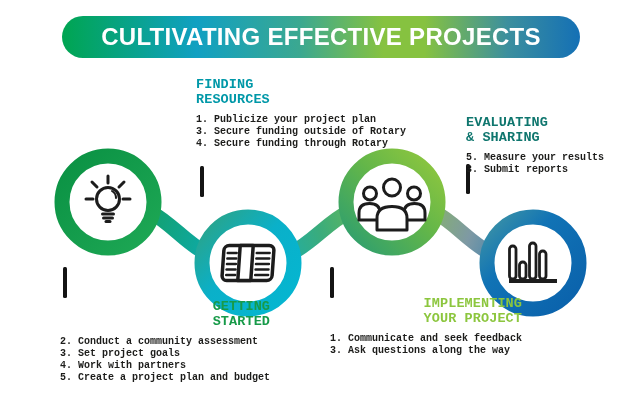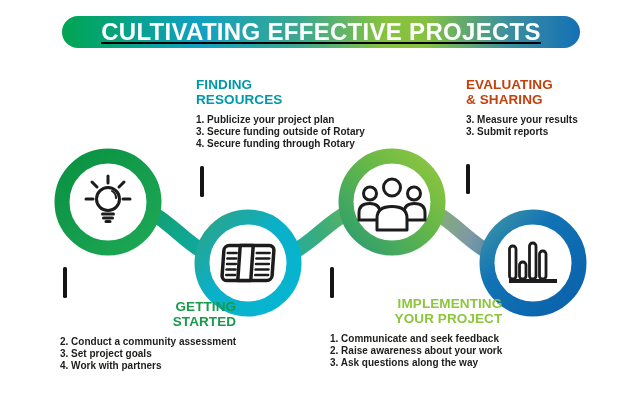--- a/index.html
+++ b/index.html
@@ -2,48 +2,48 @@
 <html><head>
 <meta charset="utf-8">
 <style>
   html,body{margin:0;padding:0;}
   body{
     width:640px;height:400px;position:relative;overflow:hidden;
     background:#ffffff;
     font-family:"Liberation Sans","DejaVu Sans",sans-serif;
   }
   .banner{
-    position:absolute;left:62px;top:16px;width:518px;height:32px;
+    position:absolute;left:62px;top:16px;width:518px;height:42px;
     border-radius:21px;
     background:linear-gradient(90deg,#00a551 0%,#11a0c2 26%,#3ba890 46%,#86c240 62%,#86c240 70%,#3c8f9e 86%,#1470b5 100%);
-    display:flex;align-items:center;justify-content:center;text-decoration:underline;
+    display:flex;align-items:center;justify-content:center;
   }
   .banner span{
     color:#ffffff;font-size:24px;font-weight:bold;letter-spacing:.3px;white-space:nowrap;
   }
   svg.flow{position:absolute;left:0;top:0;width:640px;height:400px;}
-  .section{position:absolute;}
+  .section{position:absolute;font-family:Liberation Mono, monospace;}
   .section h2{
     margin:0;font-size:13.5px;line-height:14.5px;font-weight:bold;
     white-space:pre-line;letter-spacing:.1px;
   }
   .section ol{
     list-style:none;margin:7px 0 0 0;padding:0;
     font-size:10px;line-height:12px;font-weight:bold;color:#1d1d1b;
   }
   .section li{padding-left:13px;text-indent:-13px;}
   .nowrap li{white-space:nowrap;}
   #sec-getting{left:60px;top:300px;}
   #sec-finding{left:196px;top:78px;}
   #sec-implementing{left:330px;top:297px;}
   #sec-evaluating{left:466px;top:78px;width:146px;}
   #sec-getting h2{color:#179a49;text-align:right;}
   #sec-finding h2{color:#0098a8;}
   #sec-implementing h2{color:#8cc63e;text-align:right;}
-  #sec-evaluating h2{color:#c2410c;}
+  #sec-evaluating h2{color:#0f766e;margin-top:38px;}
 </style>
 </head>
 <body>
 
 <div class="banner">
   <span>CULTIVATING EFFECTIVE PROJECTS</span>
 </div>
 
 <svg class="flow" viewBox="0 0 640 400" aria-hidden="true">
   <defs>
@@ -144,43 +144,43 @@
   <rect x="466" y="164" width="4" height="30" rx="1.5" fill="#141414"></rect>
 </svg>
 
 <div class="section" id="sec-getting">
   <h2>GETTING
 STARTED</h2>
   <ol class="nowrap">
     <li>2. Conduct a community assessment</li>
     <li>3. Set project goals</li>
     <li>4. Work with partners</li>
+    <li>5. Create a project plan and budget</li>
   </ol>
 </div>
 
 <div class="section" id="sec-finding">
   <h2>FINDING
 RESOURCES</h2>
   <ol class="nowrap">
     <li>1. Publicize your project plan</li>
     <li>3. Secure funding outside of Rotary</li>
     <li>4. Secure funding through Rotary</li>
   </ol>
 </div>
 
 <div class="section" id="sec-implementing">
   <h2>IMPLEMENTING
 YOUR PROJECT</h2>
   <ol class="nowrap">
     <li>1. Communicate and seek feedback</li>
-    <li>2. Raise awareness about your work</li>
     <li>3. Ask questions along the way</li>
   </ol>
 </div>
 
 <div class="section" id="sec-evaluating">
   <h2>EVALUATING
 &amp; SHARING</h2>
   <ol>
-    <li>3. Measure your results</li>
+    <li>5. Measure your results</li>
     <li>3. Submit reports</li>
   </ol>
 </div>
 
 </body></html>

